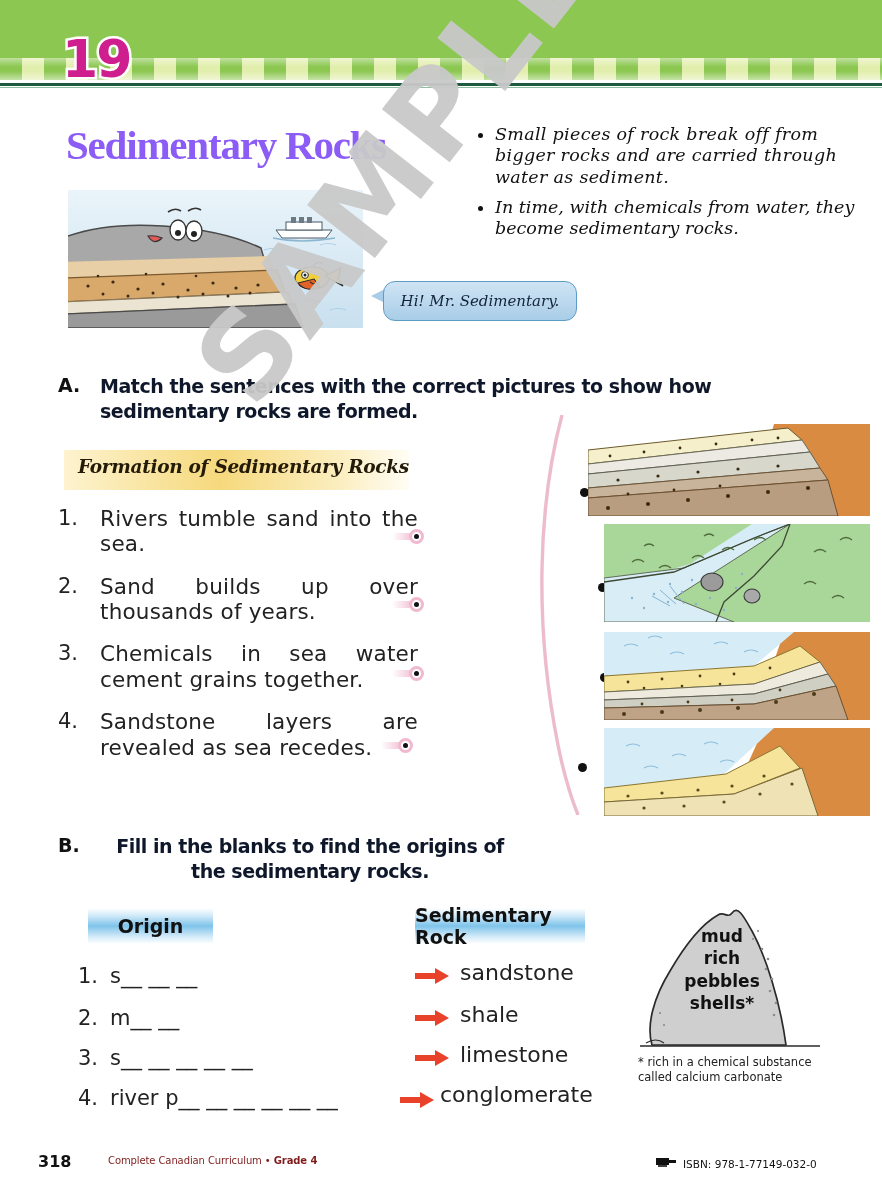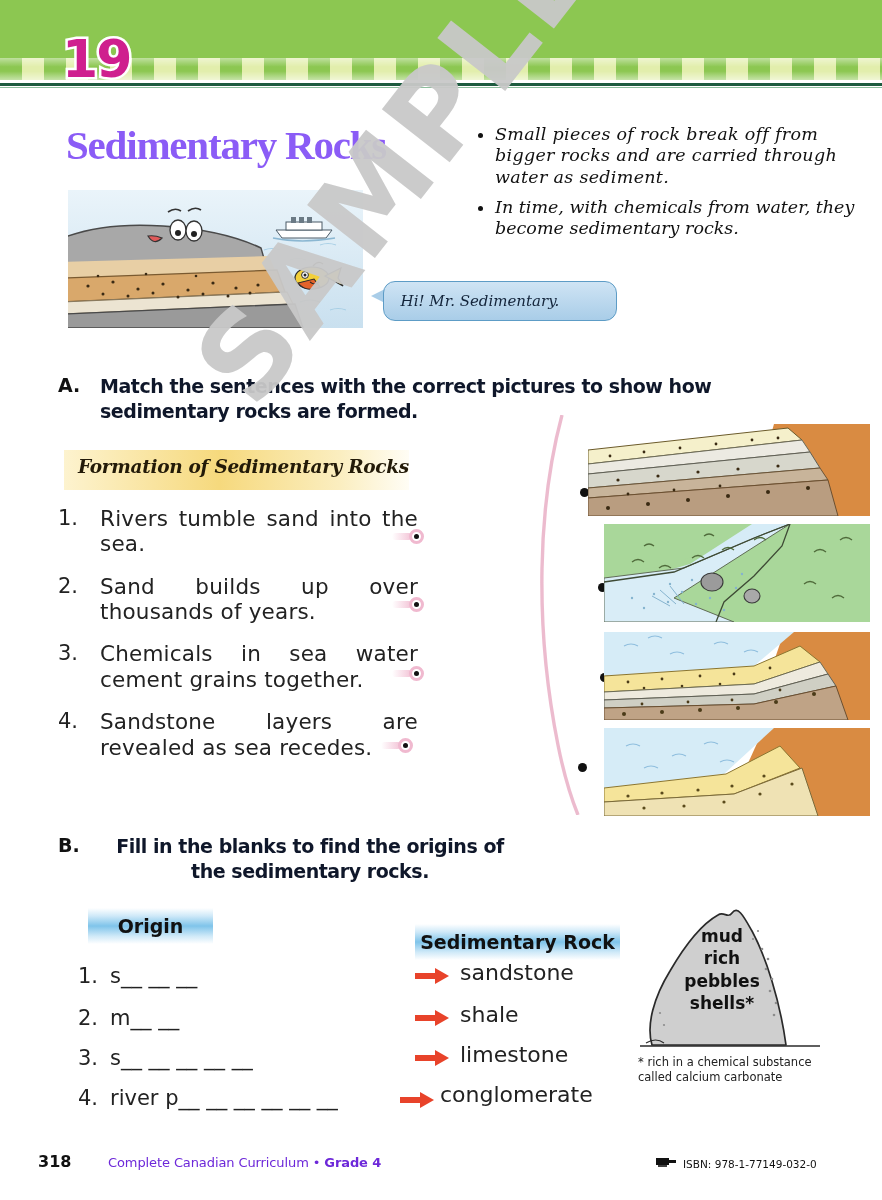--- a/index.html
+++ b/index.html
@@ -35,21 +35,21 @@
       line-height:1.22;margin-bottom:9px;color:#111;}
   .intro ul{margin:0;padding-left:20px;list-style:disc;}
   .intro li.wide{letter-spacing:.3px;}
 
   
   .comic{position:absolute;left:68px;top:190px;width:295px;height:138px;
       background:linear-gradient(180deg,#e9f3f9 0%,#dbeaf4 55%,#cfe3f1 100%);
       overflow:hidden;}
   .bubble{position:absolute;left:383px;top:281px;width:192px;height:38px;
       background:linear-gradient(180deg,#cfe4f4 0%,#a9cde8 100%);
-      border:1.6px solid #5d9cc6;border-radius:12px;padding-left:40px;}
+      border:1.6px solid #5d9cc6;border-radius:12px;}
   .bubble-txt{position:absolute;left:0;top:0;width:192px;height:38px;
       display:flex;align-items:center;justify-content:center;
       font-family:"DejaVu Serif",serif;font-style:italic;font-size:15px;color:#13243a;}
   .bubble-tail{position:absolute;left:371px;top:288px;width:0;height:0;
       border-top:8px solid transparent;border-bottom:8px solid transparent;
       border-right:16px solid #a9cde8;}
 
   
   .sec-letter{position:absolute;font-family:"DejaVu Sans",sans-serif;font-weight:bold;
       font-size:19px;color:#111;}
@@ -108,21 +108,21 @@
   .rockwords{position:absolute;left:652px;top:925px;width:140px;text-align:center;
       font-family:"DejaVu Sans",sans-serif;font-weight:bold;font-size:17px;
       color:#111;line-height:1.32;}
   .rocknote{position:absolute;left:638px;top:1055px;width:180px;
       font-family:"DejaVu Sans",sans-serif;font-size:11.5px;color:#222;line-height:1.3;}
 
   
   .foot-page{position:absolute;left:38px;top:1152px;
       font-family:"DejaVu Sans",sans-serif;font-weight:bold;font-size:16px;color:#111;}
   .foot-txt{position:absolute;left:108px;top:1155px;
-      font-family:"DejaVu Sans",sans-serif;font-size:13px;color:#6d28d9;letter-spacing:-.1px;}
+      font-family:"DejaVu Sans",sans-serif;font-size:10px;color:#7f1d1d;letter-spacing:-.1px;}
   .foot-txt b{font-weight:bold;}
   .foot-isbn{position:absolute;left:683px;top:1158px;
       font-family:"DejaVu Sans",sans-serif;font-size:10.5px;color:#111;}
   .foot-icon{position:absolute;left:655px;top:1155px;width:22px;height:14px;}
 
   
   .wm{position:absolute;left:150px;top:330px;width:560px;height:470px;
       pointer-events:none;z-index:40;}
   .wm span{position:absolute;font-family:"DejaVu Sans",sans-serif;font-weight:bold;
       font-size:118px;color:#c9c9c9;transform:rotate(-52deg);transform-origin:left top;
@@ -421,21 +421,21 @@
   </svg>
 </div>
 
 <div class="sec-letter" style="left:58px;top:834px;">B.</div>
 <div class="sec-text" style="left:100px;top:834px;width:420px;text-align:center;">Fill in the blanks to find the origins of the sedimentary rocks.</div>
 
 <div class="colhdr" style="left:88px;top:908px;width:125px;">
   <div class="colhdr-bg"></div>
   <div class="colhdr-txt">Origin</div>
 </div>
-<div class="colhdr" style="left:415px;top:908px;width:205px;margin-top:16px;">
+<div class="colhdr" style="left:415px;top:908px;width:170px;">
   <div class="colhdr-bg"></div>
   <div class="colhdr-txt">Sedimentary Rock</div>
 </div>
 
 <div class="bnum" style="left:78px;top:964px;">1.</div>
 <div class="brow" style="left:110px;top:964px;">s__ __ __</div>
 <div class="arrow" style="left:415px;top:968px;">
   <svg width="34" height="16" viewBox="0 0 34 16">
       <path d="M0 5 L20 5 L20 0 L34 8 L20 16 L20 11 L0 11 Z" fill="#e8432a"></path>
     </svg>

